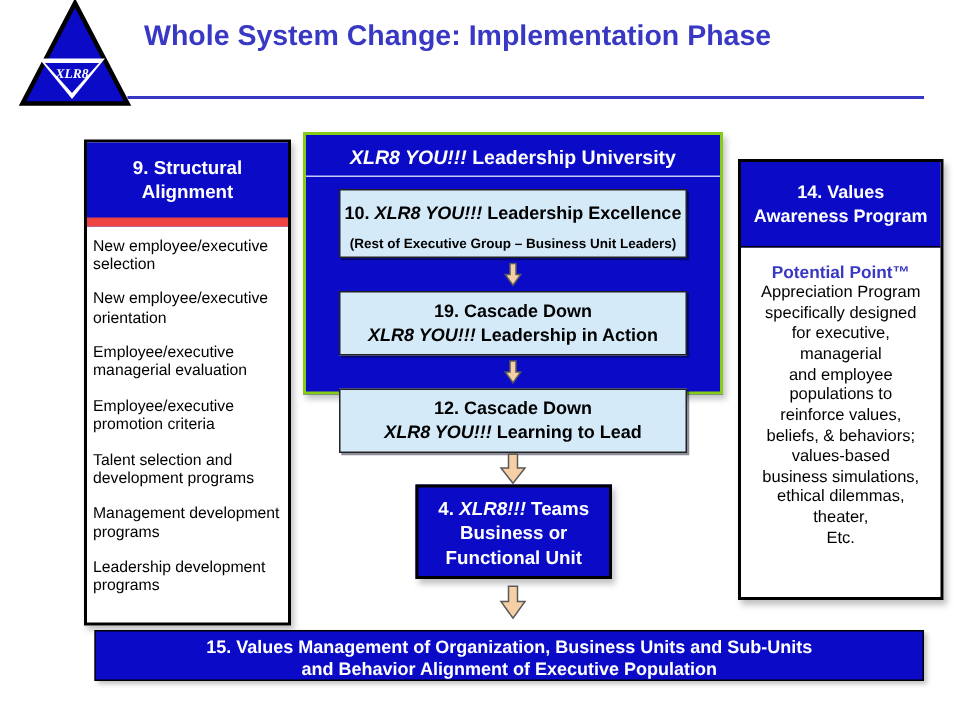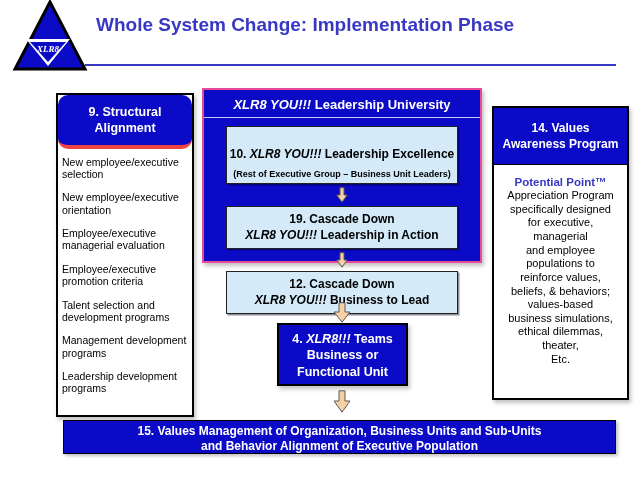--- a/index.html
+++ b/index.html
@@ -27,43 +27,42 @@
 
   
   .structural-box{
     left:56px;top:93px;width:138px;height:324px;background:#fff;
     border:2px solid #000;box-sizing:border-box;
     box-shadow:2px 3px 4px rgba(120,120,120,0.45);
   }
   .structural-header{
     background:var(--primary-blue);color:#fff;font-weight:bold;font-size:12.5px;
     text-align:center;line-height:1.3;padding:9px 2px 8px 2px;
-    border-bottom:4px solid #ef4444;
-    border-radius:10px;
+    border-bottom:6px solid #ef4444;
   }
   .structural-items{padding:7px 3px 0 4px;font-size:10.5px;color:#000;line-height:1.18;}
   .structural-items .item{margin-bottom:11px;}
 
   
   .university-box{
     left:202px;top:88px;width:280px;height:175px;background:var(--primary-blue);
-    border:2px solid #ec4899;box-sizing:border-box;
+    border:2px solid #84cc16;box-sizing:border-box;
     box-shadow:2px 3px 4px rgba(120,120,120,0.45);
   }
   .university-title{
     color:#fff;font-weight:bold;font-size:13px;text-align:center;
     padding:7px 2px 5px 2px;border-bottom:1px solid rgba(235,235,255,0.85);
     white-space:nowrap;
   }
   .inner-box{
     width:232px;margin:0 auto;background:var(--light-blue);
     border:1px solid #222;box-sizing:border-box;text-align:center;color:#000;
     font-weight:bold;box-shadow:1.5px 1.5px 0 rgba(0,0,30,0.45);
   }
-  .box10{margin-top:8px;padding:20px 0 4px 0;}
+  .box10{margin-top:8px;padding:8px 0 4px 0;}
   .box10-line1{font-size:12px;white-space:nowrap;}
   .box10-line2{font-size:9px;white-space:nowrap;margin-top:8px;}
   .box11,.box12{padding:5px 0 5px 0;font-size:12px;line-height:1.3;}
   .arrow-slot{text-align:center;margin:3px 0 3px 0;height:16px;line-height:0;}
   .arrow-svg{display:inline-block;}
   .arrow-svg path{fill:var(--arrow-fill);stroke:var(--arrow-border);stroke-width:1;}
 
   .italic{font-style:italic;}
 
   
@@ -157,21 +156,21 @@
 
   <div class="arrow-slot">
     <svg class="arrow-svg" width="12" height="16" viewBox="0 0 12 16">
       <path d="M4 0.7 H8 V8 H11.2 L6 15.2 L0.8 8 H4 Z"></path>
     </svg>
   </div>
 
   <div class="inner-box box12">
     <div>12. Cascade Down</div>
     <div>
-      <span class="italic">XLR8 YOU!!!</span><span> Business to Lead</span>
+      <span class="italic">XLR8 YOU!!!</span><span> Learning to Lead</span>
     </div>
   </div>
 </div>
 
 <div class="abs big-arrow-1">
   <svg class="arrow-svg" width="18" height="21" viewBox="0 0 18 21">
     <path d="M6 0.8 H12 V10 H17 L9 20.2 L1 10 H6 Z"></path>
   </svg>
 </div>
 

